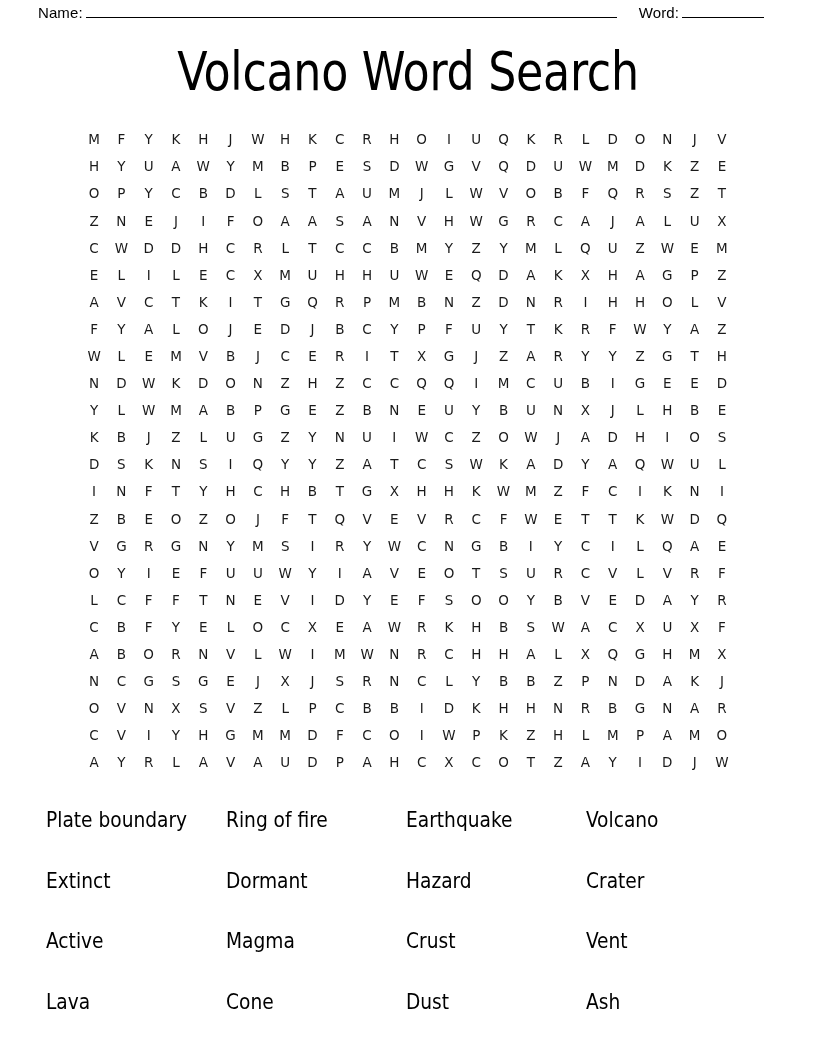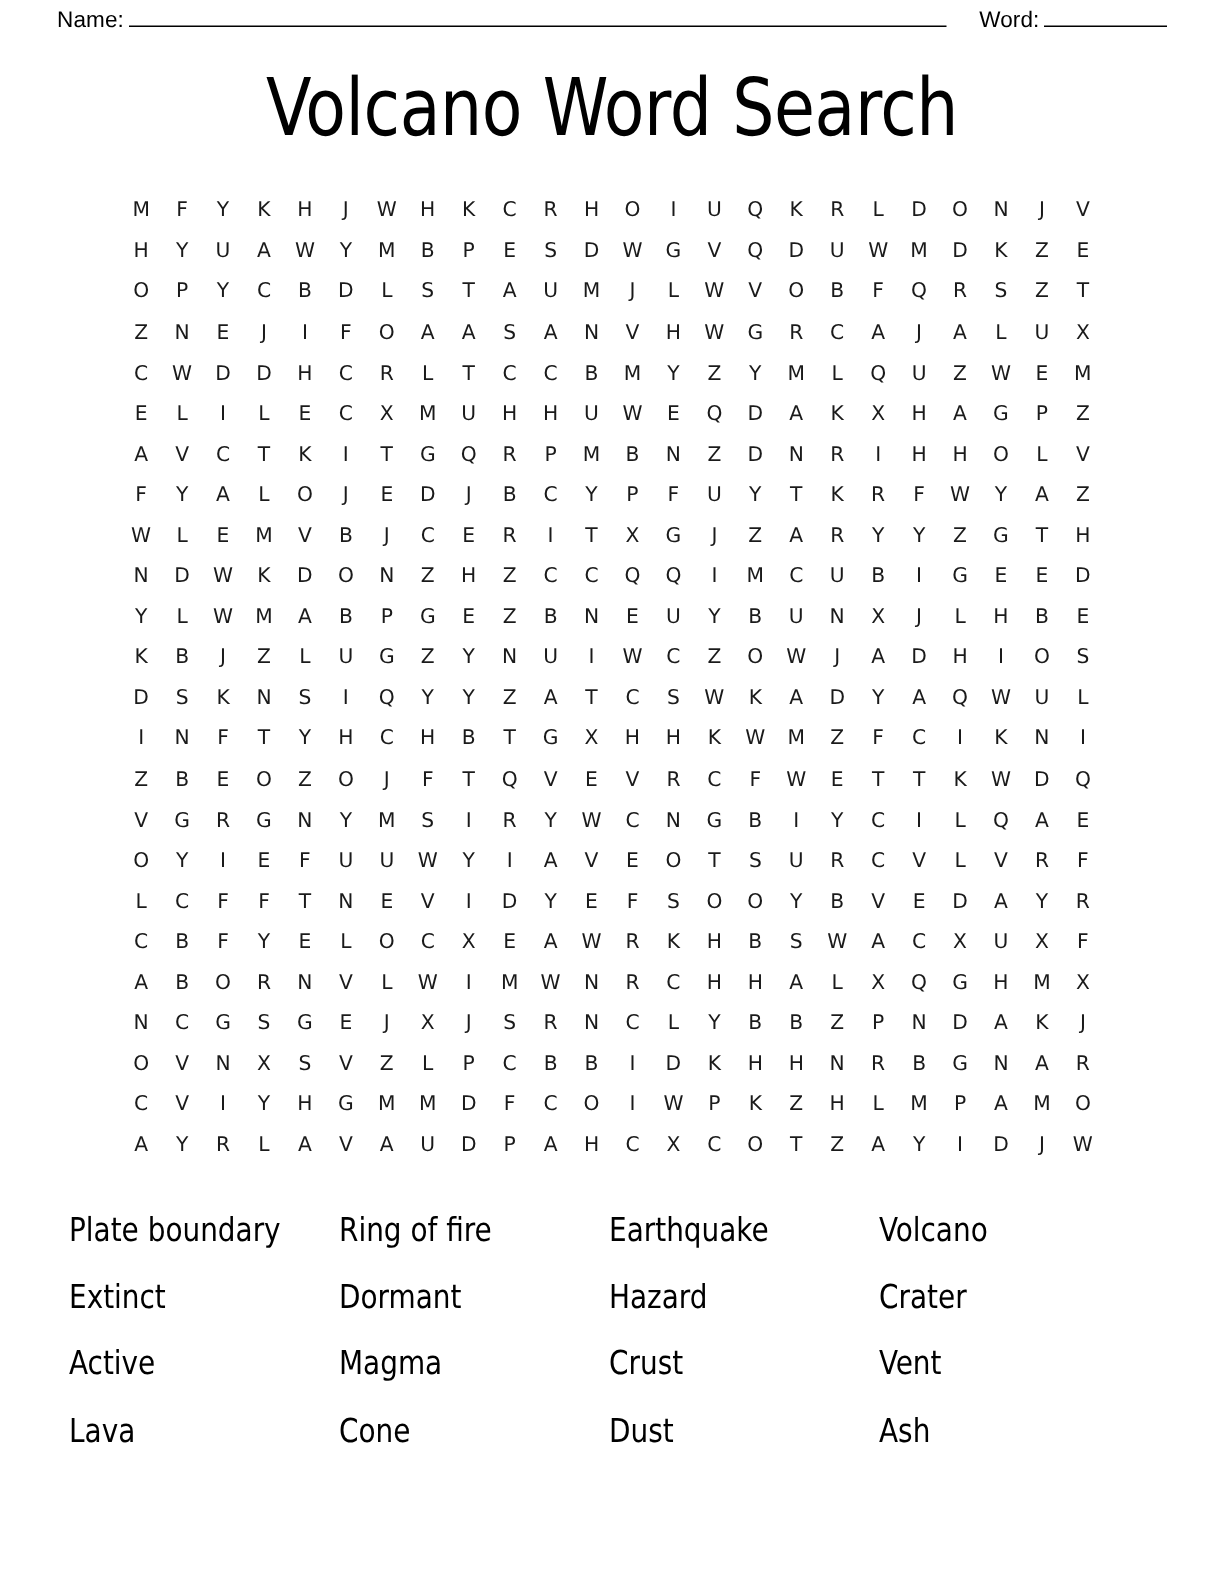--- a/index.html
+++ b/index.html
@@ -13,21 +13,21 @@
     font-family: "Liberation Sans", sans-serif;
     color: #000000;
     overflow: hidden;
     position: relative;
   }
 
   
   .header-line {
     display: flex;
     align-items: baseline;
-    padding: 4px 38px 0 38px;
+    padding: 4px 52px 0 38px;
     font-size: 15px;
     font-family: "Liberation Sans", sans-serif;
     white-space: nowrap;
   }
   .header-label {
     font-size: 15px;
     letter-spacing: 0.1px;
   }
   .rule {
     display: inline-block;
@@ -70,21 +70,21 @@
     color: #1a1a1a;
     -webkit-font-smoothing: antialiased;
   }
 
   
   .wordlist {
     margin: 22px 0 0 0;
     padding: 0 38px 0 46px;
     display: grid;
     grid-template-columns: 180px 180px 180px 180px;
-    row-gap: 0px;
+    row-gap: 16px;
   }
   .word {
     font-family: "DejaVu Sans Condensed", "Liberation Sans Narrow", "Liberation Sans", sans-serif;
     font-size: 22px;
     line-height: 44.5px;
     white-space: nowrap;
     transform: scaleX(0.94);
     transform-origin: left center;
   }
 </style>

